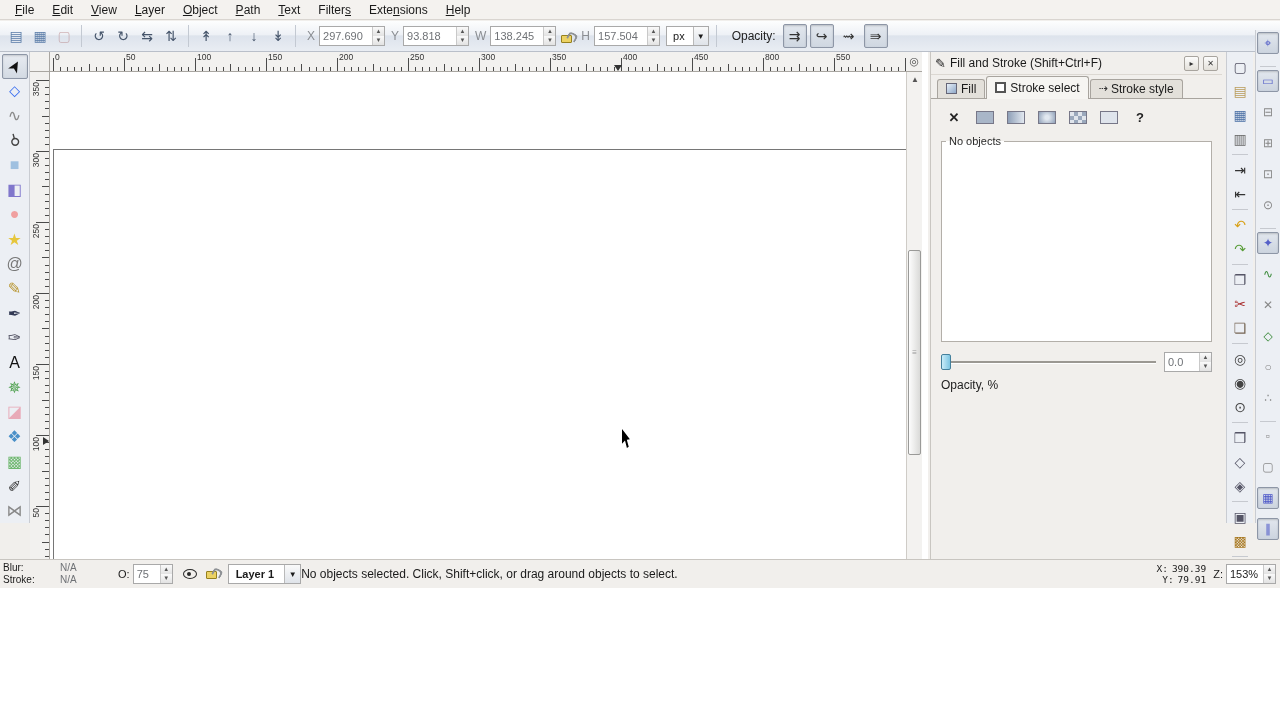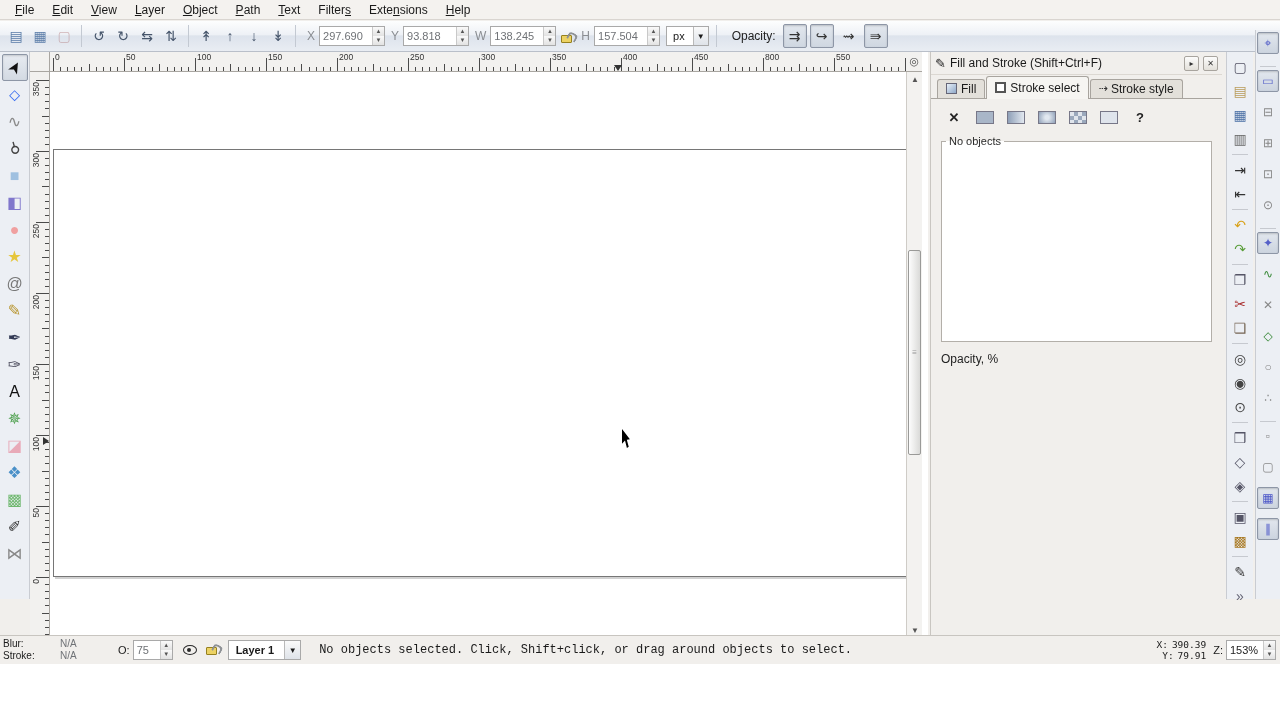--- a/index.html
+++ b/index.html
@@ -1,18 +1,18 @@
 <!DOCTYPE html>
 <html><head>
 <meta charset="utf-8">
 <style>
   * { margin:0; padding:0; box-sizing:border-box; }
   html,body { width:1280px; height:720px; overflow:hidden; }
   body { font-family:"Liberation Sans", sans-serif; font-size:12px; color:#1a1a1a; }
-  #app { position:relative; width:1280px; height:664px; background:#f1efec; overflow:hidden; }
+  #app { position:relative; width:1280px; height:588px; background:#f1efec; overflow:hidden; }
 
   
   .menubar { position:absolute; top:0; left:0; right:0; height:20px; background:#f4f2ef;
              border-bottom:1px solid #d9d5d0; display:flex; align-items:center; padding-left:6px; }
   .menu-item { padding:2px 9px; cursor:default; }
   .menu-item u { text-decoration:underline; }
 
   
   .toolbar { position:absolute; top:21px; left:0; right:0; height:31px;
              background:linear-gradient(#fdfefe 0%, #eef1f6 45%, #dde3ec 50%, #e9edf3 100%);
@@ -166,21 +166,21 @@
   .o-label { margin:0 3px 0 8px; font-size:11px; }
   .status-spin input { width:26px; }
   .eye-icon { position:relative; width:14px; height:10px; border:1.5px solid #2a2a2a; border-radius:50%;
               margin:0 6px 0 10px; }
   .eye-icon::after { content:""; position:absolute; left:3.5px; top:1.5px; width:4px; height:4px;
               border-radius:50%; background:#2a2a2a; }
   .layer-select { display:flex; align-items:center; border:1px solid #a9a9a9; background:#fff; height:20px; margin-left:8px; }
   .layer-select .val { padding:0 10px 0 7px; font-size:11px; font-weight:bold; }
   .layer-select .dd { width:16px; height:100%; display:flex; align-items:center; justify-content:center;
                       font-size:8px; background:linear-gradient(#fafafa,#dfe3e9); border-left:1px solid #b9b9b9; }
-  .status-msg { flex:1; margin-left:18px; font-size:12px; color:#1a1a1a; white-space:nowrap; overflow:hidden;font-family:Liberation Mono, monospace; }
+  .status-msg { flex:1; margin-left:0; font-size:12px; color:#1a1a1a; white-space:nowrap; overflow:hidden; }
   .xy-block { display:flex; flex-direction:column; font-size:9.5px; line-height:11px; text-align:right;
               font-family:"DejaVu Sans Mono",monospace; margin-right:4px; }
   .xy-row { display:flex; justify-content:flex-end; gap:4px; }
   .z-label { font-size:11px; margin:0 3px; }
   .zoom-spin { margin-right:4px; }
   .zoom-spin input { width:36px; color:#222; }
 </style>
 </head>
 <body>
 
@@ -635,20 +635,32 @@
           <div class="paint-btn">
             <span class="paint-sw" style="background: rgb(223, 228, 236);"></span>
           </div>
           <div class="paint-btn">
             <span class="pb-inner" style="color: rgb(34, 34, 34);">?</span>
           </div>
         </div>
       <fieldset class="no-objects">
         <legend>No objects</legend>
       </fieldset>
+      <div class="slider-row">
+        <div class="slider-track">
+          <div class="slider-handle" style="left: calc(0% + 0px);"></div>
+        </div>
+        <div class="spin">
+          <input readonly="" value="0.0" style="">
+          <div class="arrows">
+              <span>▲</span>
+              <span>▼</span>
+            </div>
+        </div>
+      </div>
       <div class="slider-label">Opacity, %</div>
     </div>
   </div>
 
   <div class="cmdbar">
     <div style="display:contents">
       
     <div class="cmd-btn">
           <span style="color: rgb(85, 85, 102);">▢</span>
         </div><div class="cmd-btn">

